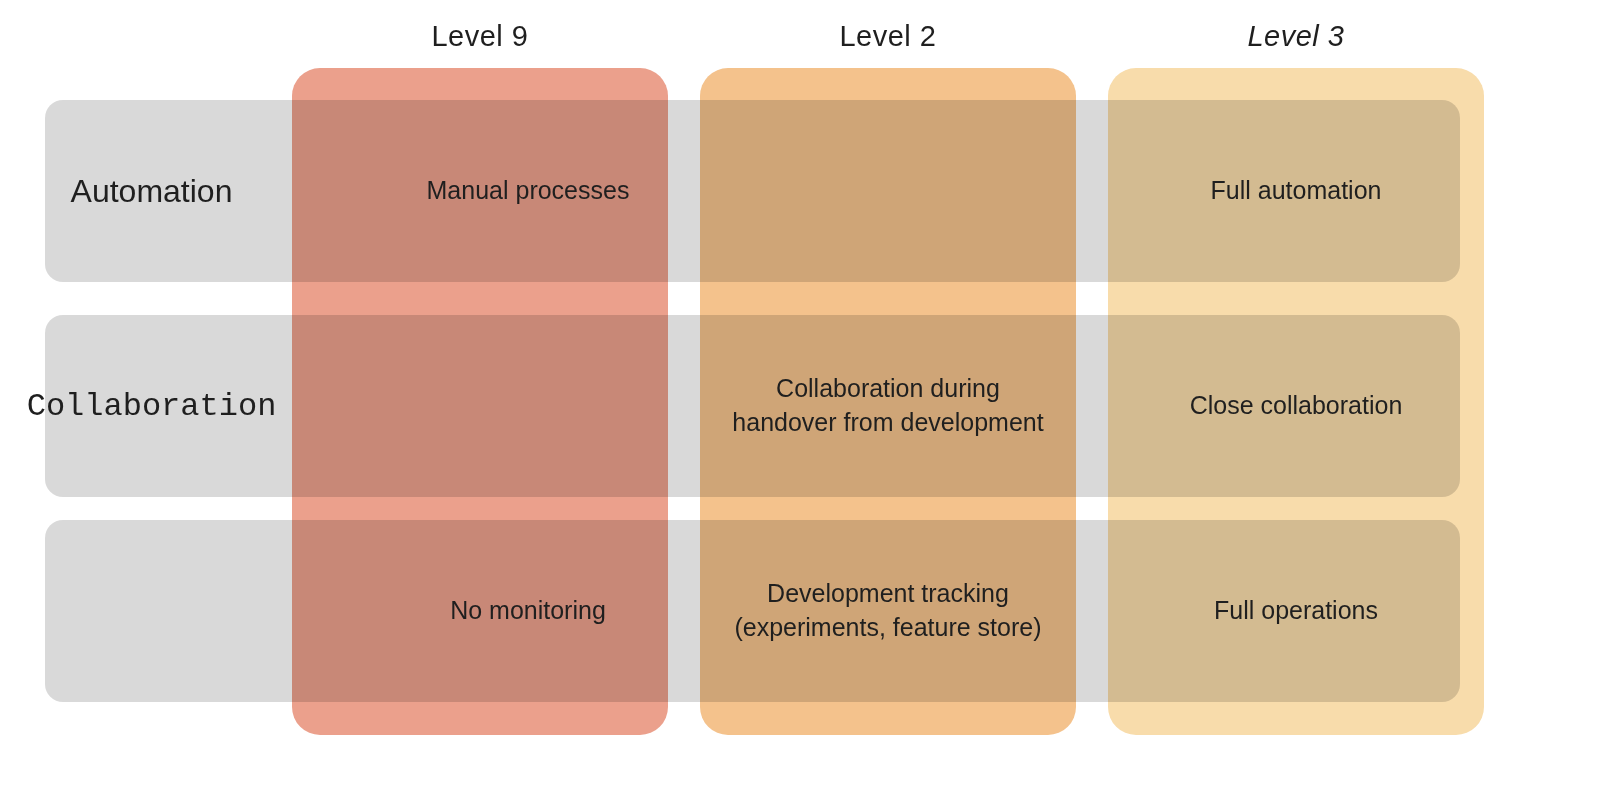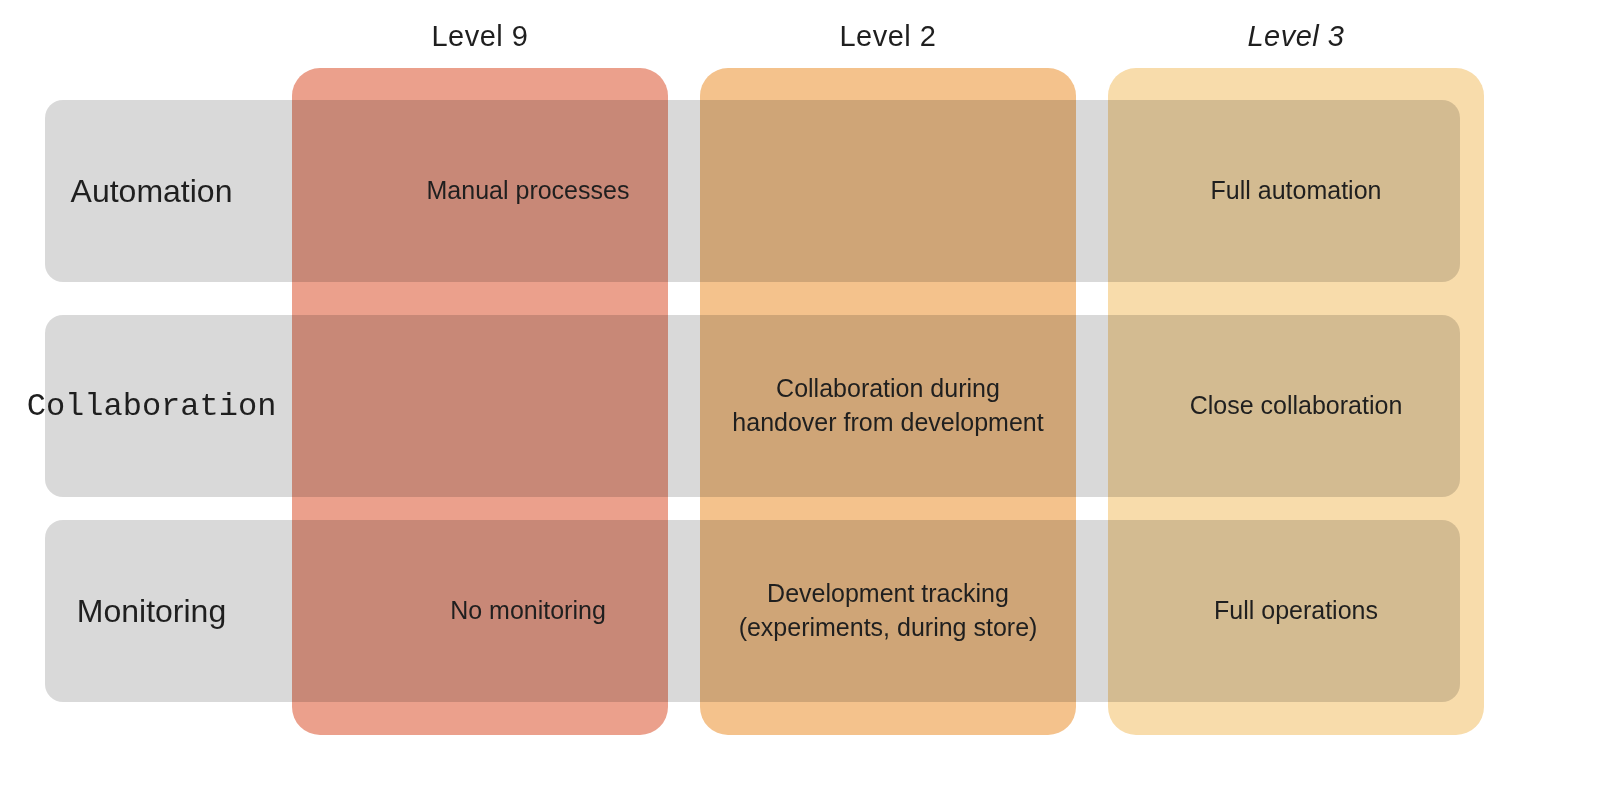--- a/index.html
+++ b/index.html
@@ -108,25 +108,24 @@
   <div class="col-band c1" style="background-color: rgb(235, 160, 140);"></div>
   <div class="col-band c2" style="background-color: rgb(244, 194, 140);"></div>
   <div class="col-band c3" style="background-color: rgb(248, 220, 171);"></div>
 
   <div class="col-header c1">Level 9</div>
   <div class="col-header c2">Level 2</div>
   <div class="col-header c3">Level 3</div>
 
   <div class="row-label r1">Automation</div>
   <div class="row-label r2">Collaboration</div>
-  <div class="row-label r3">Monitoring</div>
 
   <div class="cell r1 c1">Manual processes</div>
   <div class="cell r1 c3">Full automation</div>
 
   <div class="cell r2 c2">Collaboration during handover from development</div>
   <div class="cell r3 c1">No monitoring</div>
 
   <div class="cell r2 c3">Close collaboration</div>
-  <div class="cell r3 c2">Development tracking (experiments, during store)</div>
+  <div class="cell r3 c2">Development tracking (experiments, feature store)</div>
   <div class="cell r3 c3">Full operations</div>
 
 </div>
 
 </body></html>

